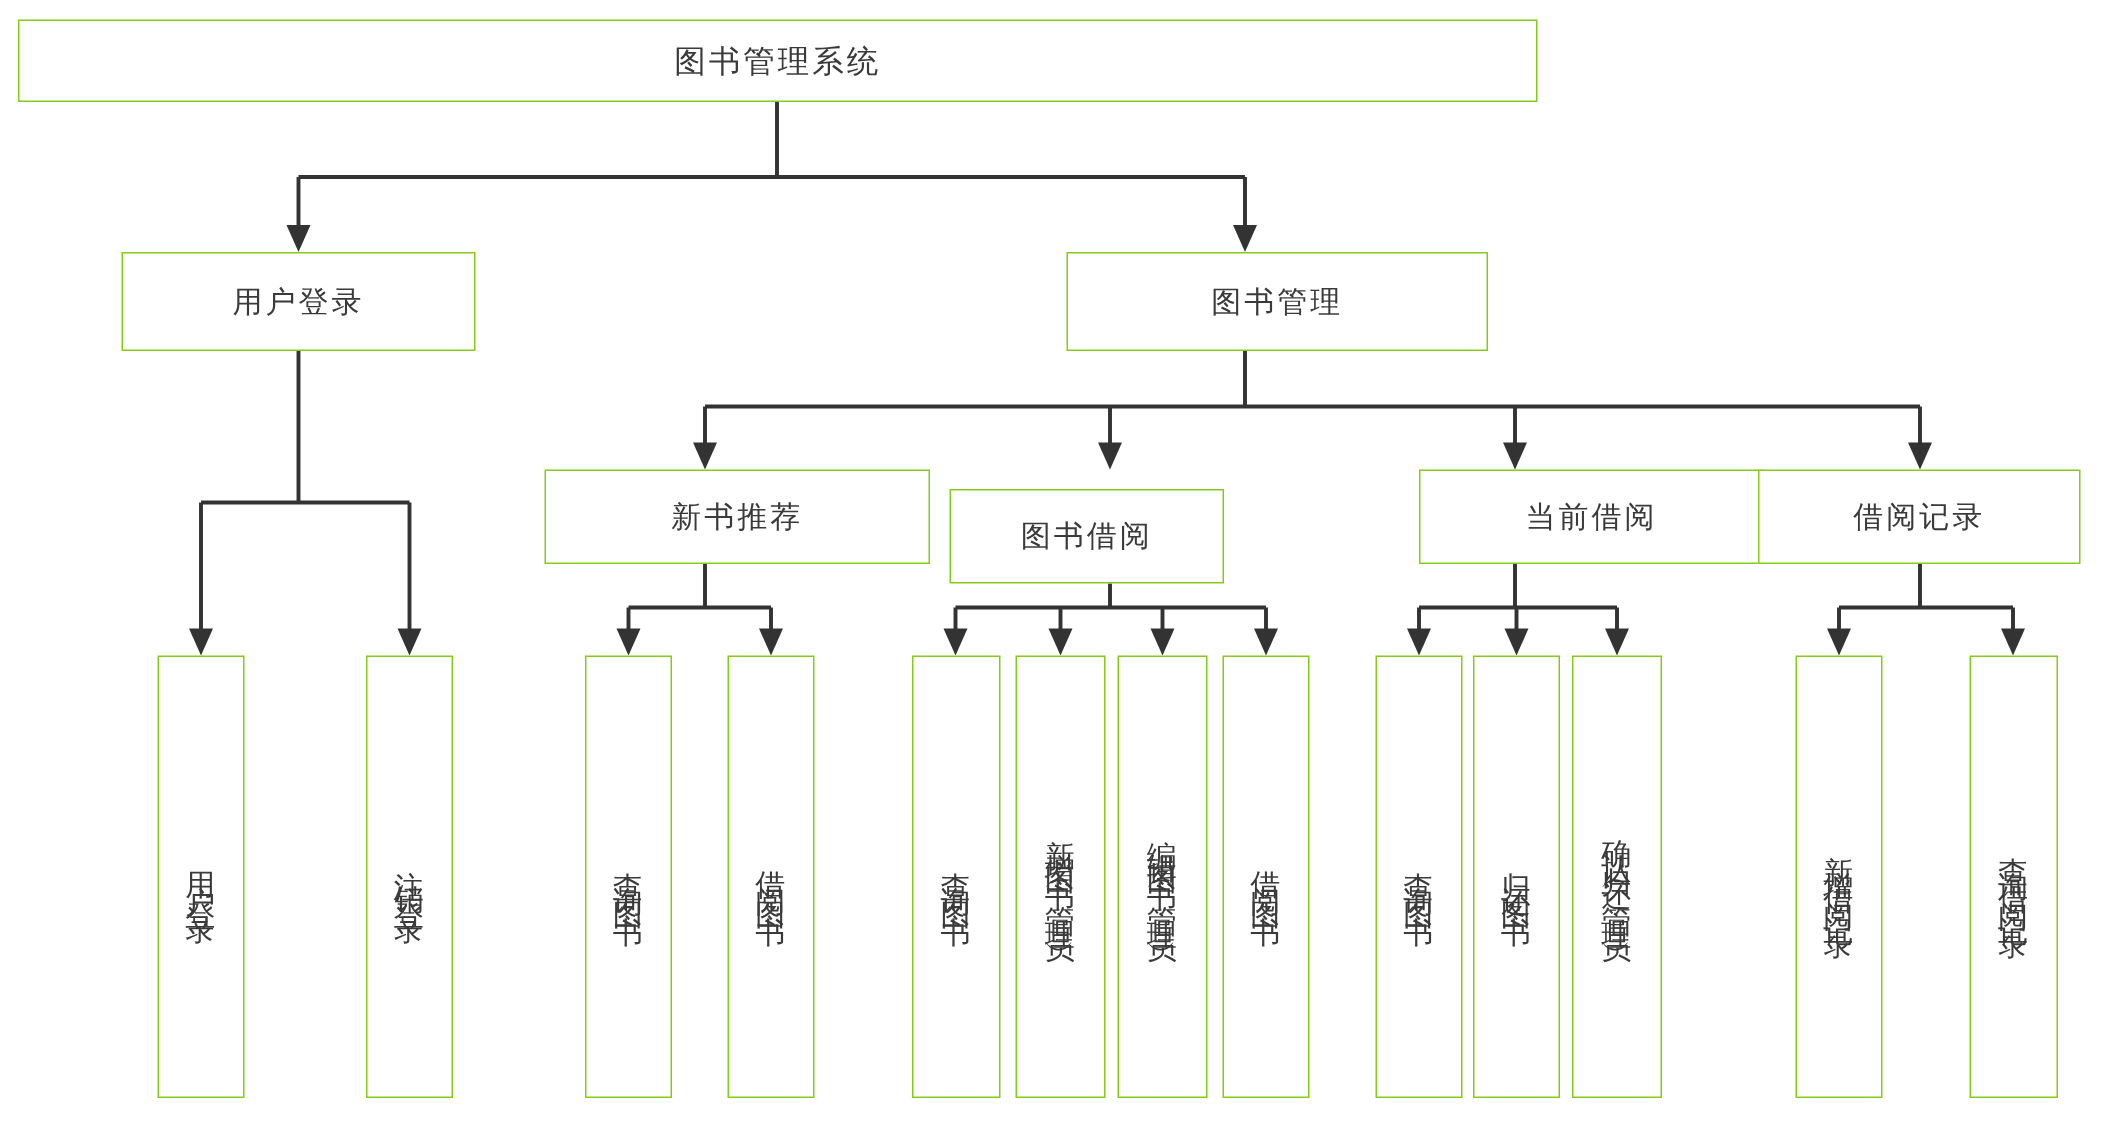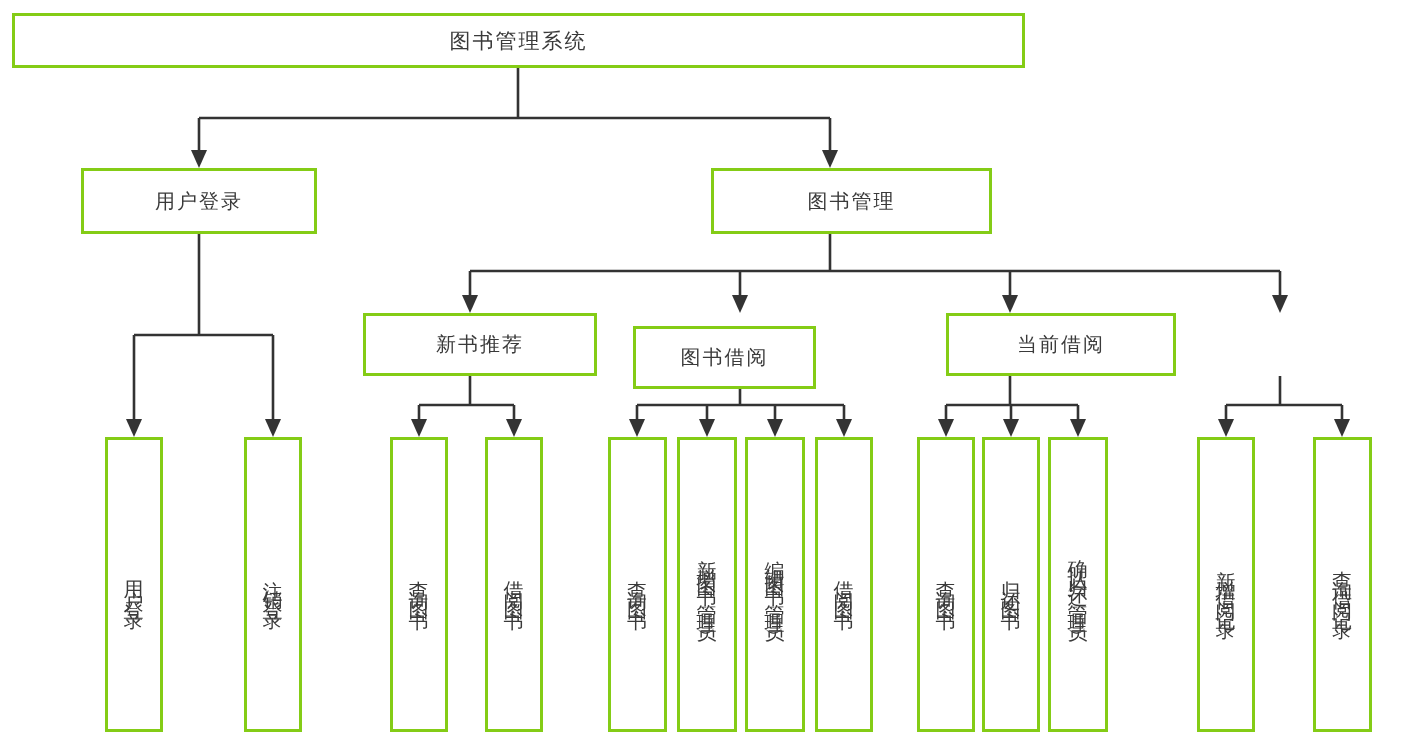--- a/index.html
+++ b/index.html
@@ -27,21 +27,21 @@
     fill: none;
   }
   .connectors polygon {
     fill: #333333;
     stroke: none;
   }
   .node {
     position: absolute;
     box-sizing: border-box;
     background: #ffffff;
-    border: 3px solid #84cc16;
+    border: 1px solid #84cc16;
     display: flex;
     align-items: center;
     justify-content: center;
     color: #3a3a3a;
     z-index: 2;
   }
   .node.h {
     font-size: 20px;
     letter-spacing: 2px;
   }
@@ -52,21 +52,21 @@
     text-orientation: mixed;
     letter-spacing: 10px;
     line-height: 1;
   }
   .node.v.long { letter-spacing: 9px; }
 
   
   .b-root      { left: 12px;   top: 13px;  width: 1013px; height: 55px; }
   .b-login     { left: 81px;   top: 168px; width: 236px;  height: 66px; }
   .b-bookmgmt  { left: 711px;  top: 168px; width: 281px;  height: 66px; }
-  .b-newrec    { left: 363px;  top: 313px; width: 234px;  height: 63px; }
+  .b-newrec    { left: 363px;  top: 313px; width: 257px;  height: 63px; }
   .b-borrow    { left: 633px;  top: 326px; width: 183px;  height: 63px; }
   .b-current   { left: 946px;  top: 313px; width: 230px;  height: 63px; }
   .b-record    { left: 1172px; top: 313px; width: 215px;  height: 63px; }
 
   .leaf        { top: 437px; height: 295px; }
   .l-login     { left: 105px;  width: 58px; }
   .l-logout    { left: 244px;  width: 58px; }
   .l-nr-query  { left: 390px;  width: 58px; }
   .l-nr-borrow { left: 485px;  width: 58px; }
   .l-bb-query  { left: 608px;  width: 59px; }
@@ -147,20 +147,21 @@
   </svg>
 
   <div class="node h root b-root">图书管理系统</div>
 
   <div class="node h b-login">用户登录</div>
   <div class="node h b-bookmgmt">图书管理</div>
 
   <div class="node h b-newrec">新书推荐</div>
   <div class="node h b-borrow">图书借阅</div>
   <div class="node h b-current">当前借阅</div>
+  <div class="node h b-record">借阅记录</div>
 
   <div class="node v leaf l-login">用户登录</div>
   <div class="node v leaf l-logout">注销登录</div>
 
   <div class="node v leaf l-nr-query">查询图书</div>
   <div class="node v leaf l-nr-borrow">借阅图书</div>
 
   <div class="node v leaf l-bb-query">查询图书</div>
   <div class="node v long leaf l-bb-add">新增图书（管理员）</div>
   <div class="node v long leaf l-bb-edit">编辑图书（管理员）</div>

